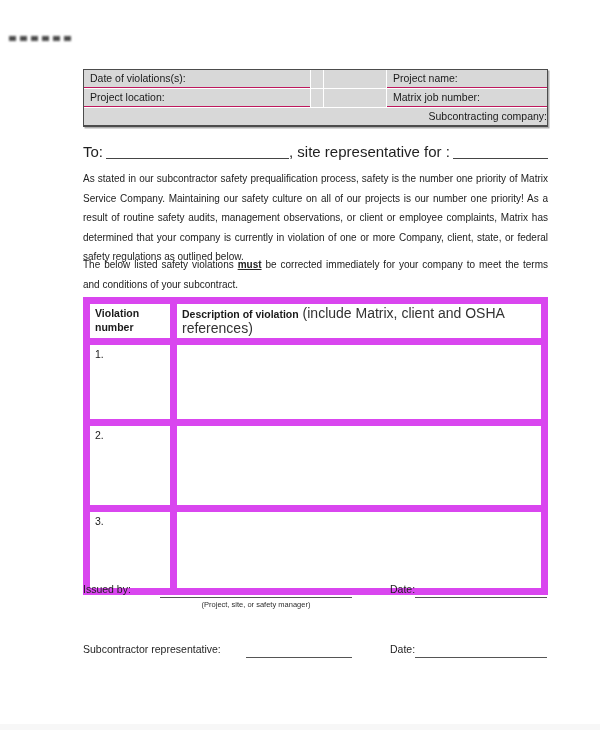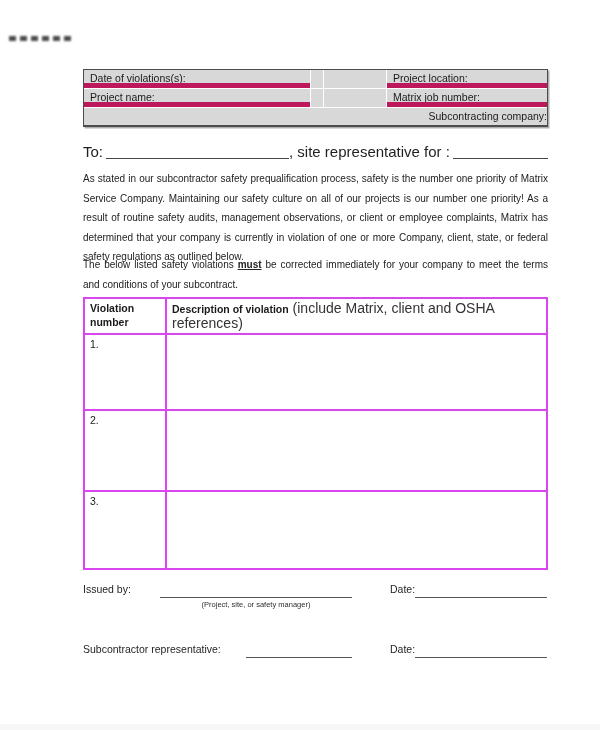--- a/index.html
+++ b/index.html
@@ -24,21 +24,21 @@
     box-sizing:border-box;border:1px solid #4c4c4c;border-bottom-width:2px;
     background:#ffffff;display:grid;
     grid-template-columns:226px 12px 62px 1fr;
     grid-template-rows:18px 18px 1fr;gap:1px;
     box-shadow:1.5px 1.5px 0 rgba(110,110,110,.55);
   }
   .hcell{
     background:#d8d8d8;font-size:10.5px;line-height:17px;
     padding-left:6px;white-space:nowrap;overflow:hidden;color:#1a1a1a;
   }
-  .hcell.ul{border-bottom:5px solid #be185d;}
+  .hcell.ul{border-bottom:1px solid #be185d;}
   .hcell.span-all{grid-column:1 / -1;text-align:right;}
   
   .to-line{
     position:absolute;left:83px;top:145px;width:465px;
     display:flex;align-items:flex-end;font-size:15px;line-height:14px;
   }
   .blank{border-bottom:1px solid #454545;height:13px;display:inline-block;}
   .to-line .b1{width:183px;margin-left:3px;}
   .to-line .b2{flex:1;margin-left:3px;}
   .to-line .mid{white-space:nowrap;}
@@ -49,21 +49,21 @@
   }
   .p1{top:169px;}
   .p2{top:255px;}
   .emph{font-weight:bold;text-decoration:underline;}
   
   .vtable{
     position:absolute;left:83px;top:297px;width:465px;border-collapse:collapse;
     table-layout:fixed;
   }
   .vtable td{
-    border:2px solid #d946ef;vertical-align:top;padding:2px 5px;
+    border:7px solid #d946ef;vertical-align:top;padding:2px 5px;
     font-size:10.5px;line-height:14px;color:#1a1a1a;
   }
   .vtable{border:1px solid #767676;}
   .col-num{width:70px;}
   .th-num{font-weight:bold;height:28px;}
   .th-desc{font-weight:bold;}
   .th-note{font-weight:normal;font-size:14px;color:#333;}
   .row-1 td{height:70px;}
   .row-2 td{height:75px;}
   .row-3 td{height:72px;}
@@ -94,24 +94,24 @@
   <div class="logo-redacted"></div>
 
 
   <div class="header-box">
     <div class="hcell ul">
       <span>Date of violations(s):</span>
     </div>
     <div class="hcell"></div>
     <div class="hcell"></div>
     <div class="hcell ul">
-      <span>Project location:</span>
+      <span>Project name:</span>
     </div>
     <div class="hcell ul">
-      <span>Project name:</span>
+      <span>Project location:</span>
     </div>
     <div class="hcell"></div>
     <div class="hcell"></div>
     <div class="hcell ul">
       <span>Matrix job number:</span>
     </div>
     <div class="hcell span-all">
       <span>Subcontracting company:</span>
     </div>
   </div>

